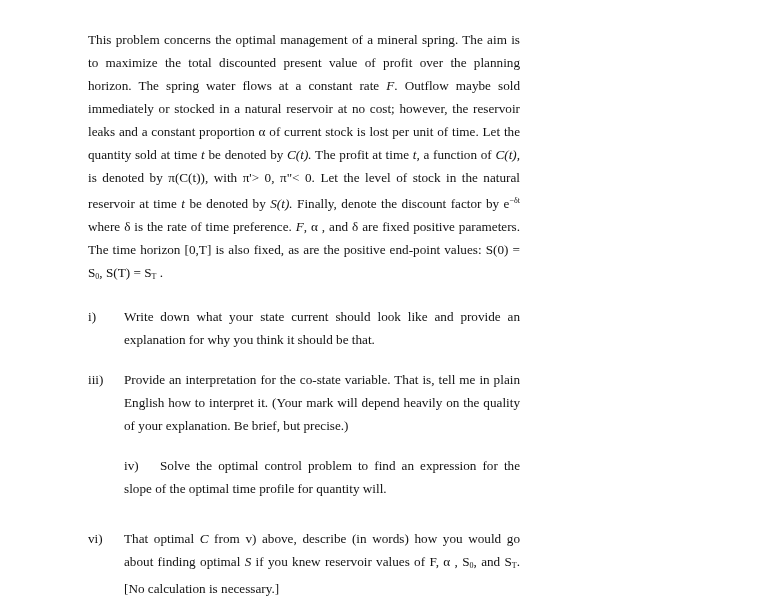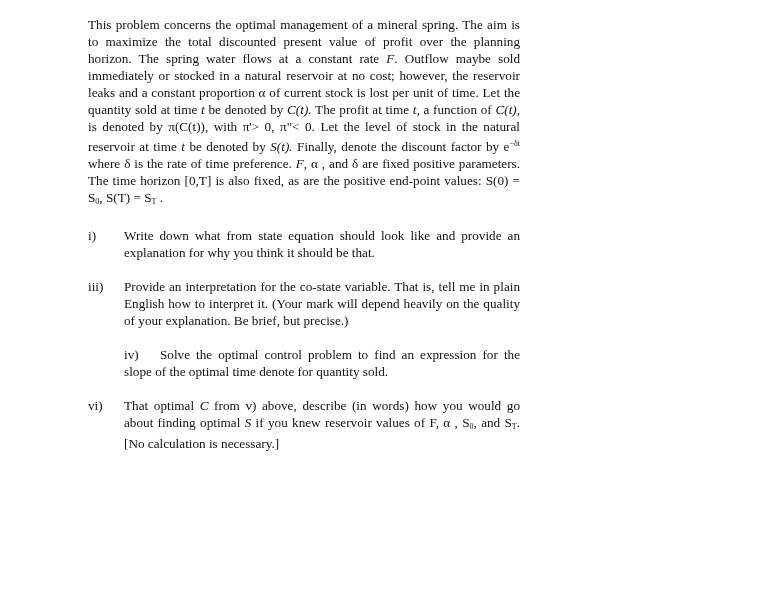--- a/index.html
+++ b/index.html
@@ -1,49 +1,49 @@
 <!DOCTYPE html>
 <html><head>
 <meta charset="utf-8">
 <style>
   html, body { margin: 0; padding: 0; background: #ffffff; }
   body { width: 768px; height: 614px; position: relative; overflow: hidden;
          font-family: "Liberation Serif", "DejaVu Serif", serif; color: #111; }
-  .page { position: absolute; left: 88px; top: 16px; width: 432px; font-size: 13.2px; line-height: 17px; }
+  .page { position: absolute; left: 88px; top: 28px; width: 432px; font-size: 13.2px; line-height: 23px; }
   .intro { text-align: justify; margin: 0; }
   .item { position: relative; margin: 0; }
   .item .num { position: absolute; left: 0; top: 0; }
   .item .txt { margin-left: 36px; text-align: justify; }
   .item.indented .txt { text-indent: 0; }
   .sub-inline { display: inline-block; width: 36px; text-indent: 0; }
   i { font-style: italic; }
   .sup { font-size: 8px; vertical-align: 5px; }
   .sub { font-size: 8px; vertical-align: -2px; }
 </style>
 </head>
 <body>
 
 <div class="page">
 
   <p class="intro"><span>This problem concerns the optimal management of a mineral spring. The aim is to maximize the total discounted present value of profit over the planning horizon. The spring water flows at a constant rate </span><i>F</i><span>.  Outflow maybe sold immediately or stocked in a natural reservoir at no cost; however, the reservoir leaks and a constant proportion α of current stock is lost per unit of time. Let the quantity sold at time </span><i>t</i><span>  be denoted by </span><i>C(t).</i><span>  The profit at time </span><i>t,</i><span>  a function of </span><i>C(t),</i><span>  is denoted by π(C(t)), with π'&gt; 0, π"&lt; 0.  Let the level of stock in the natural reservoir at time </span><i>t</i><span> be denoted by </span><i>S(t).</i><span>  Finally, denote the discount factor by e</span><span class="sup">−δt</span><span> where  δ  is the rate of time preference.   </span><i>F</i><span>, α , and δ are fixed positive parameters. The time horizon [0,T] is also fixed, as are the positive end-point values: S(0) = S</span><span class="sub">0</span><span>, S(T) = S</span><span class="sub">T</span><span> .</span></p>
 
   <div class="item" style="margin-top:17px;">
     <span class="num">i)</span>
-    <div class="txt">Write down what from state equation should look like and provide an explanation for why you think it should be that.</div>
+    <div class="txt">Write down what your state current should look like and provide an explanation for why you think it should be that.</div>
   </div>
 
 
   <div class="item" style="margin-top:17px;">
     <span class="num">iii)</span>
     <div class="txt">Provide an interpretation for the co-state variable.  That is, tell me in plain English how to interpret it. (Your mark will depend heavily on the quality of your explanation.  Be brief, but precise.)</div>
   </div>
 
   <div class="item indented" style="margin-top:17px;">
-    <div class="txt"><span class="sub-inline">iv)</span><span>Solve the optimal control problem to find an expression for the slope of the optimal time denote for quantity sold.</span></div>
+    <div class="txt"><span class="sub-inline">iv)</span><span>Solve the optimal control problem to find an expression for the slope of the optimal time profile for quantity will.</span></div>
   </div>
 
 
-  <div class="item" style="margin-top:17px;">
+  <div class="item" style="margin-top:27px;">
     <span class="num">vi)</span>
     <div class="txt"><span>That optimal </span><i>C</i><span> from v) above, describe (in words) how you would go about finding optimal </span><i>S</i><span> if you knew reservoir values of F, α , S</span><span class="sub">0</span><span>, and S</span><span class="sub">T</span><span>. [No calculation is necessary.]</span></div>
   </div>
 
 </div>
 
 </body></html>

